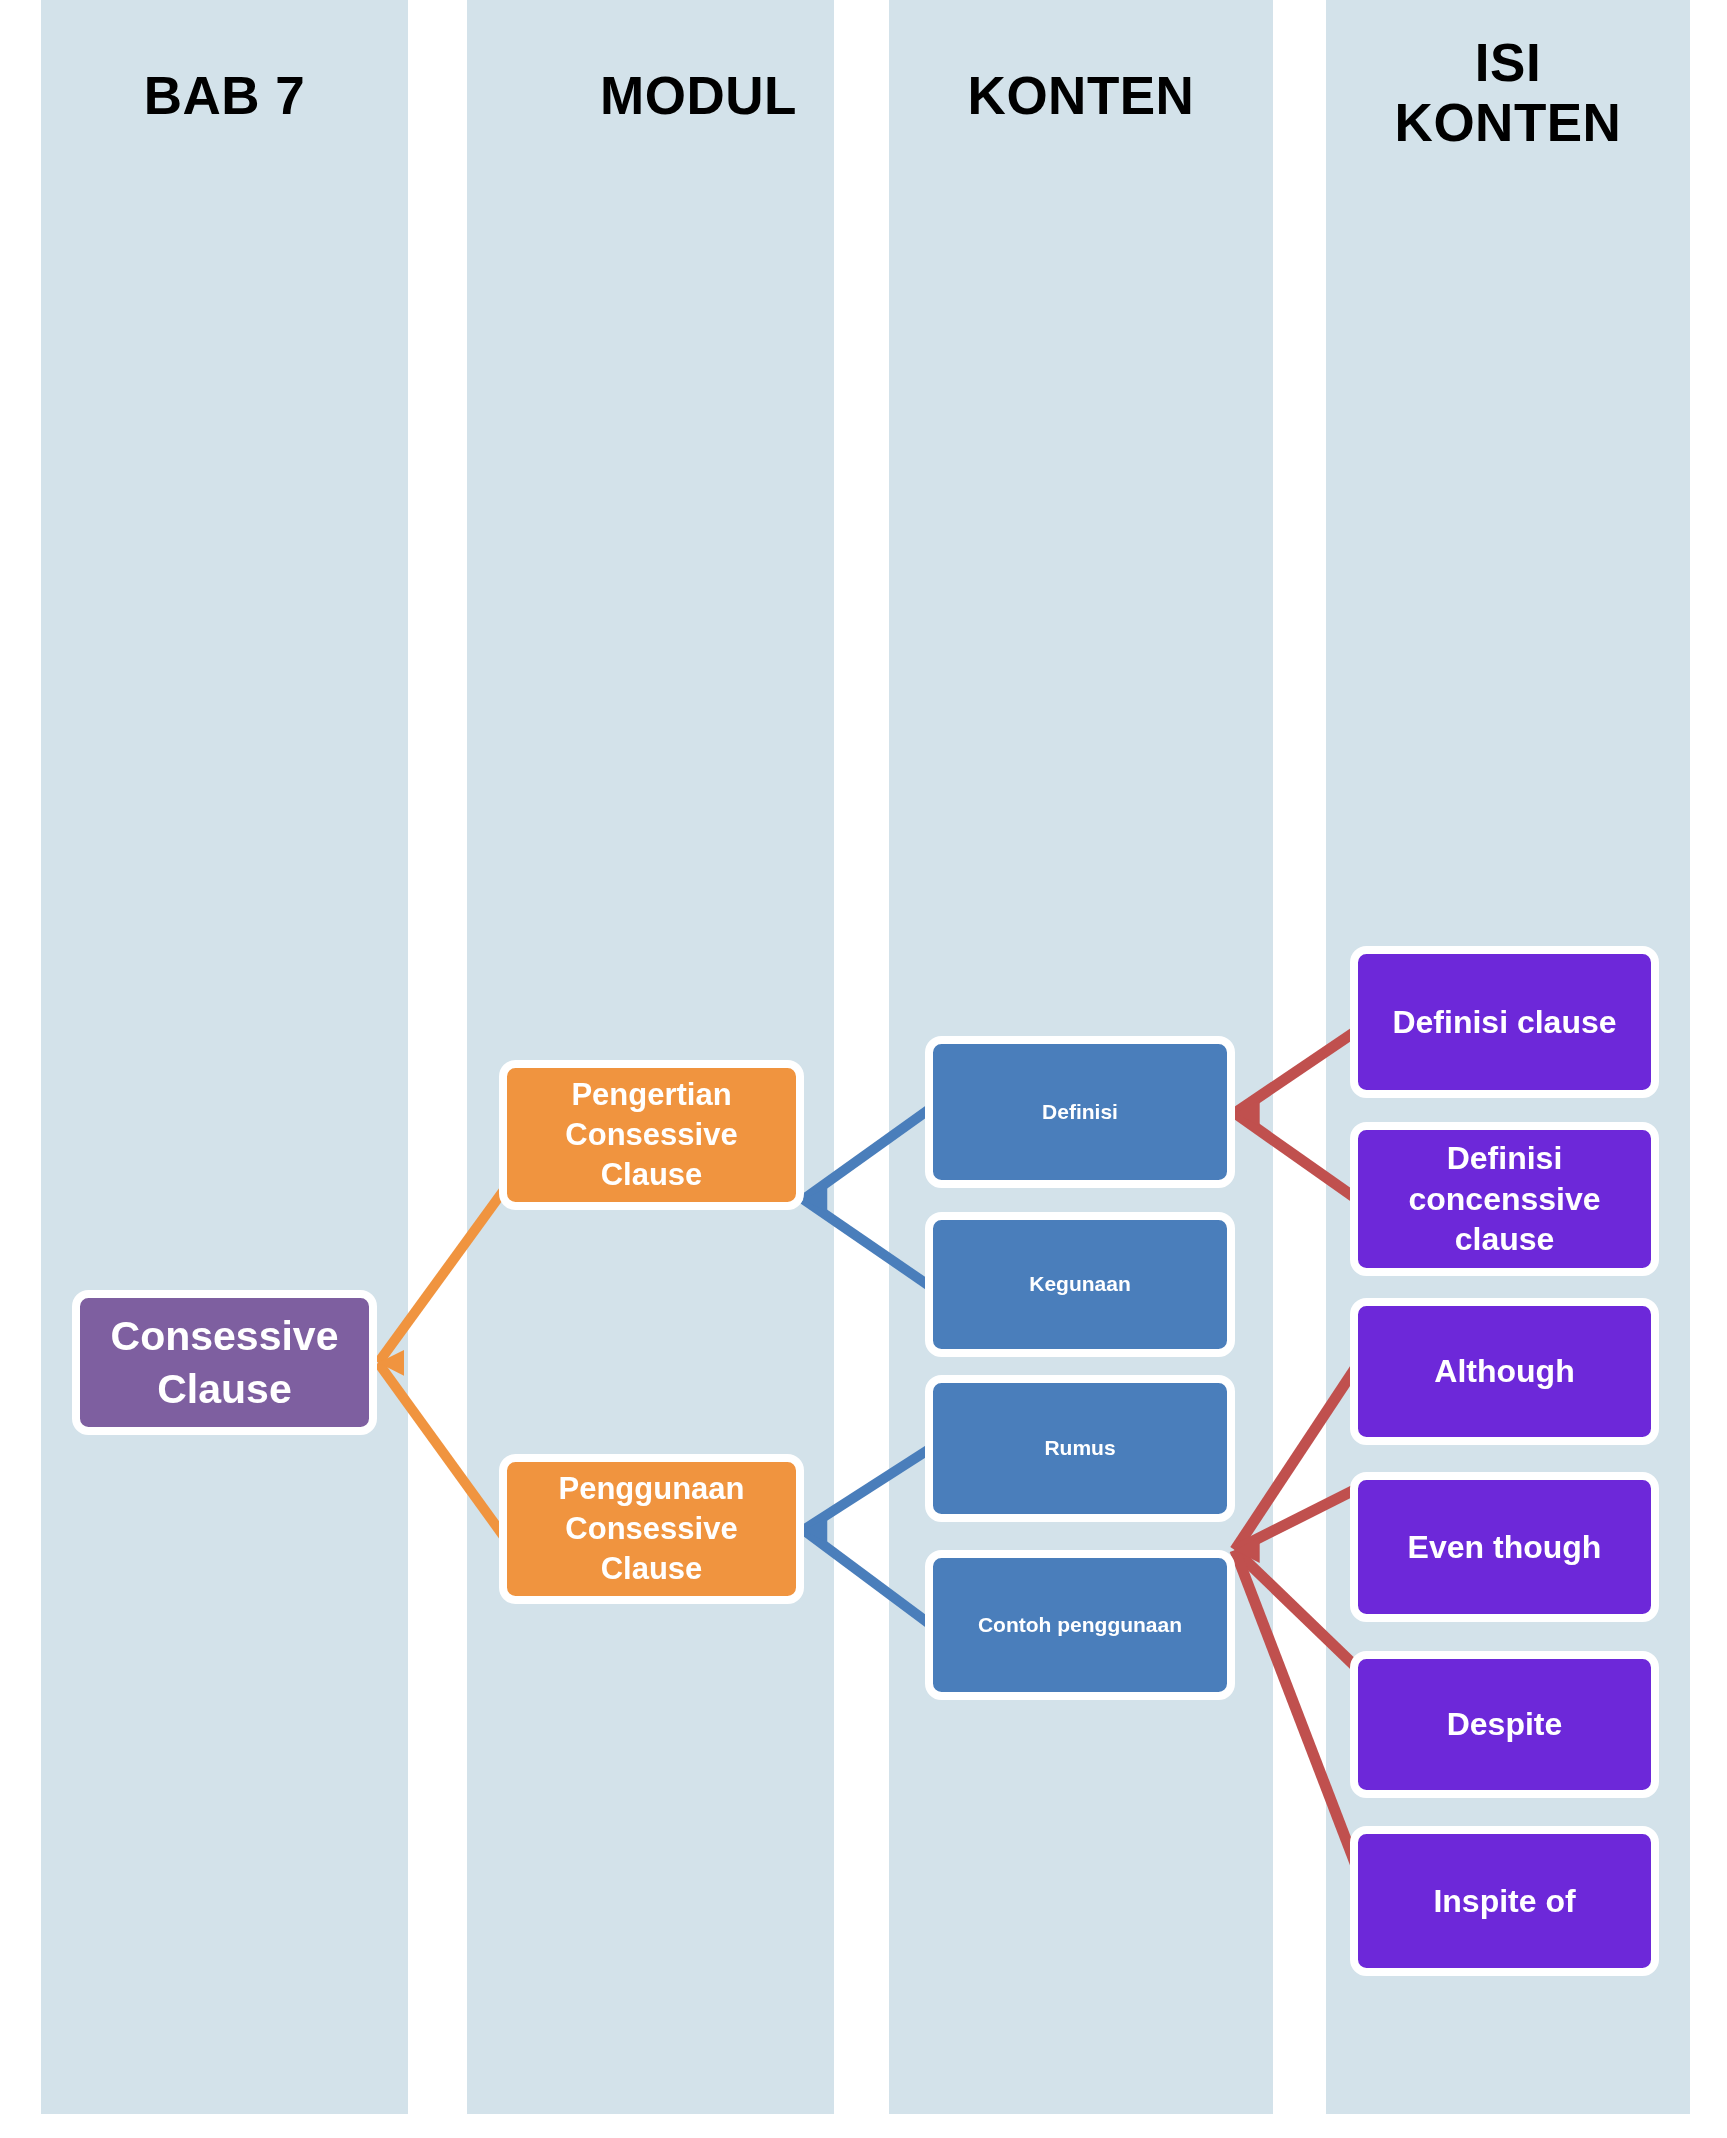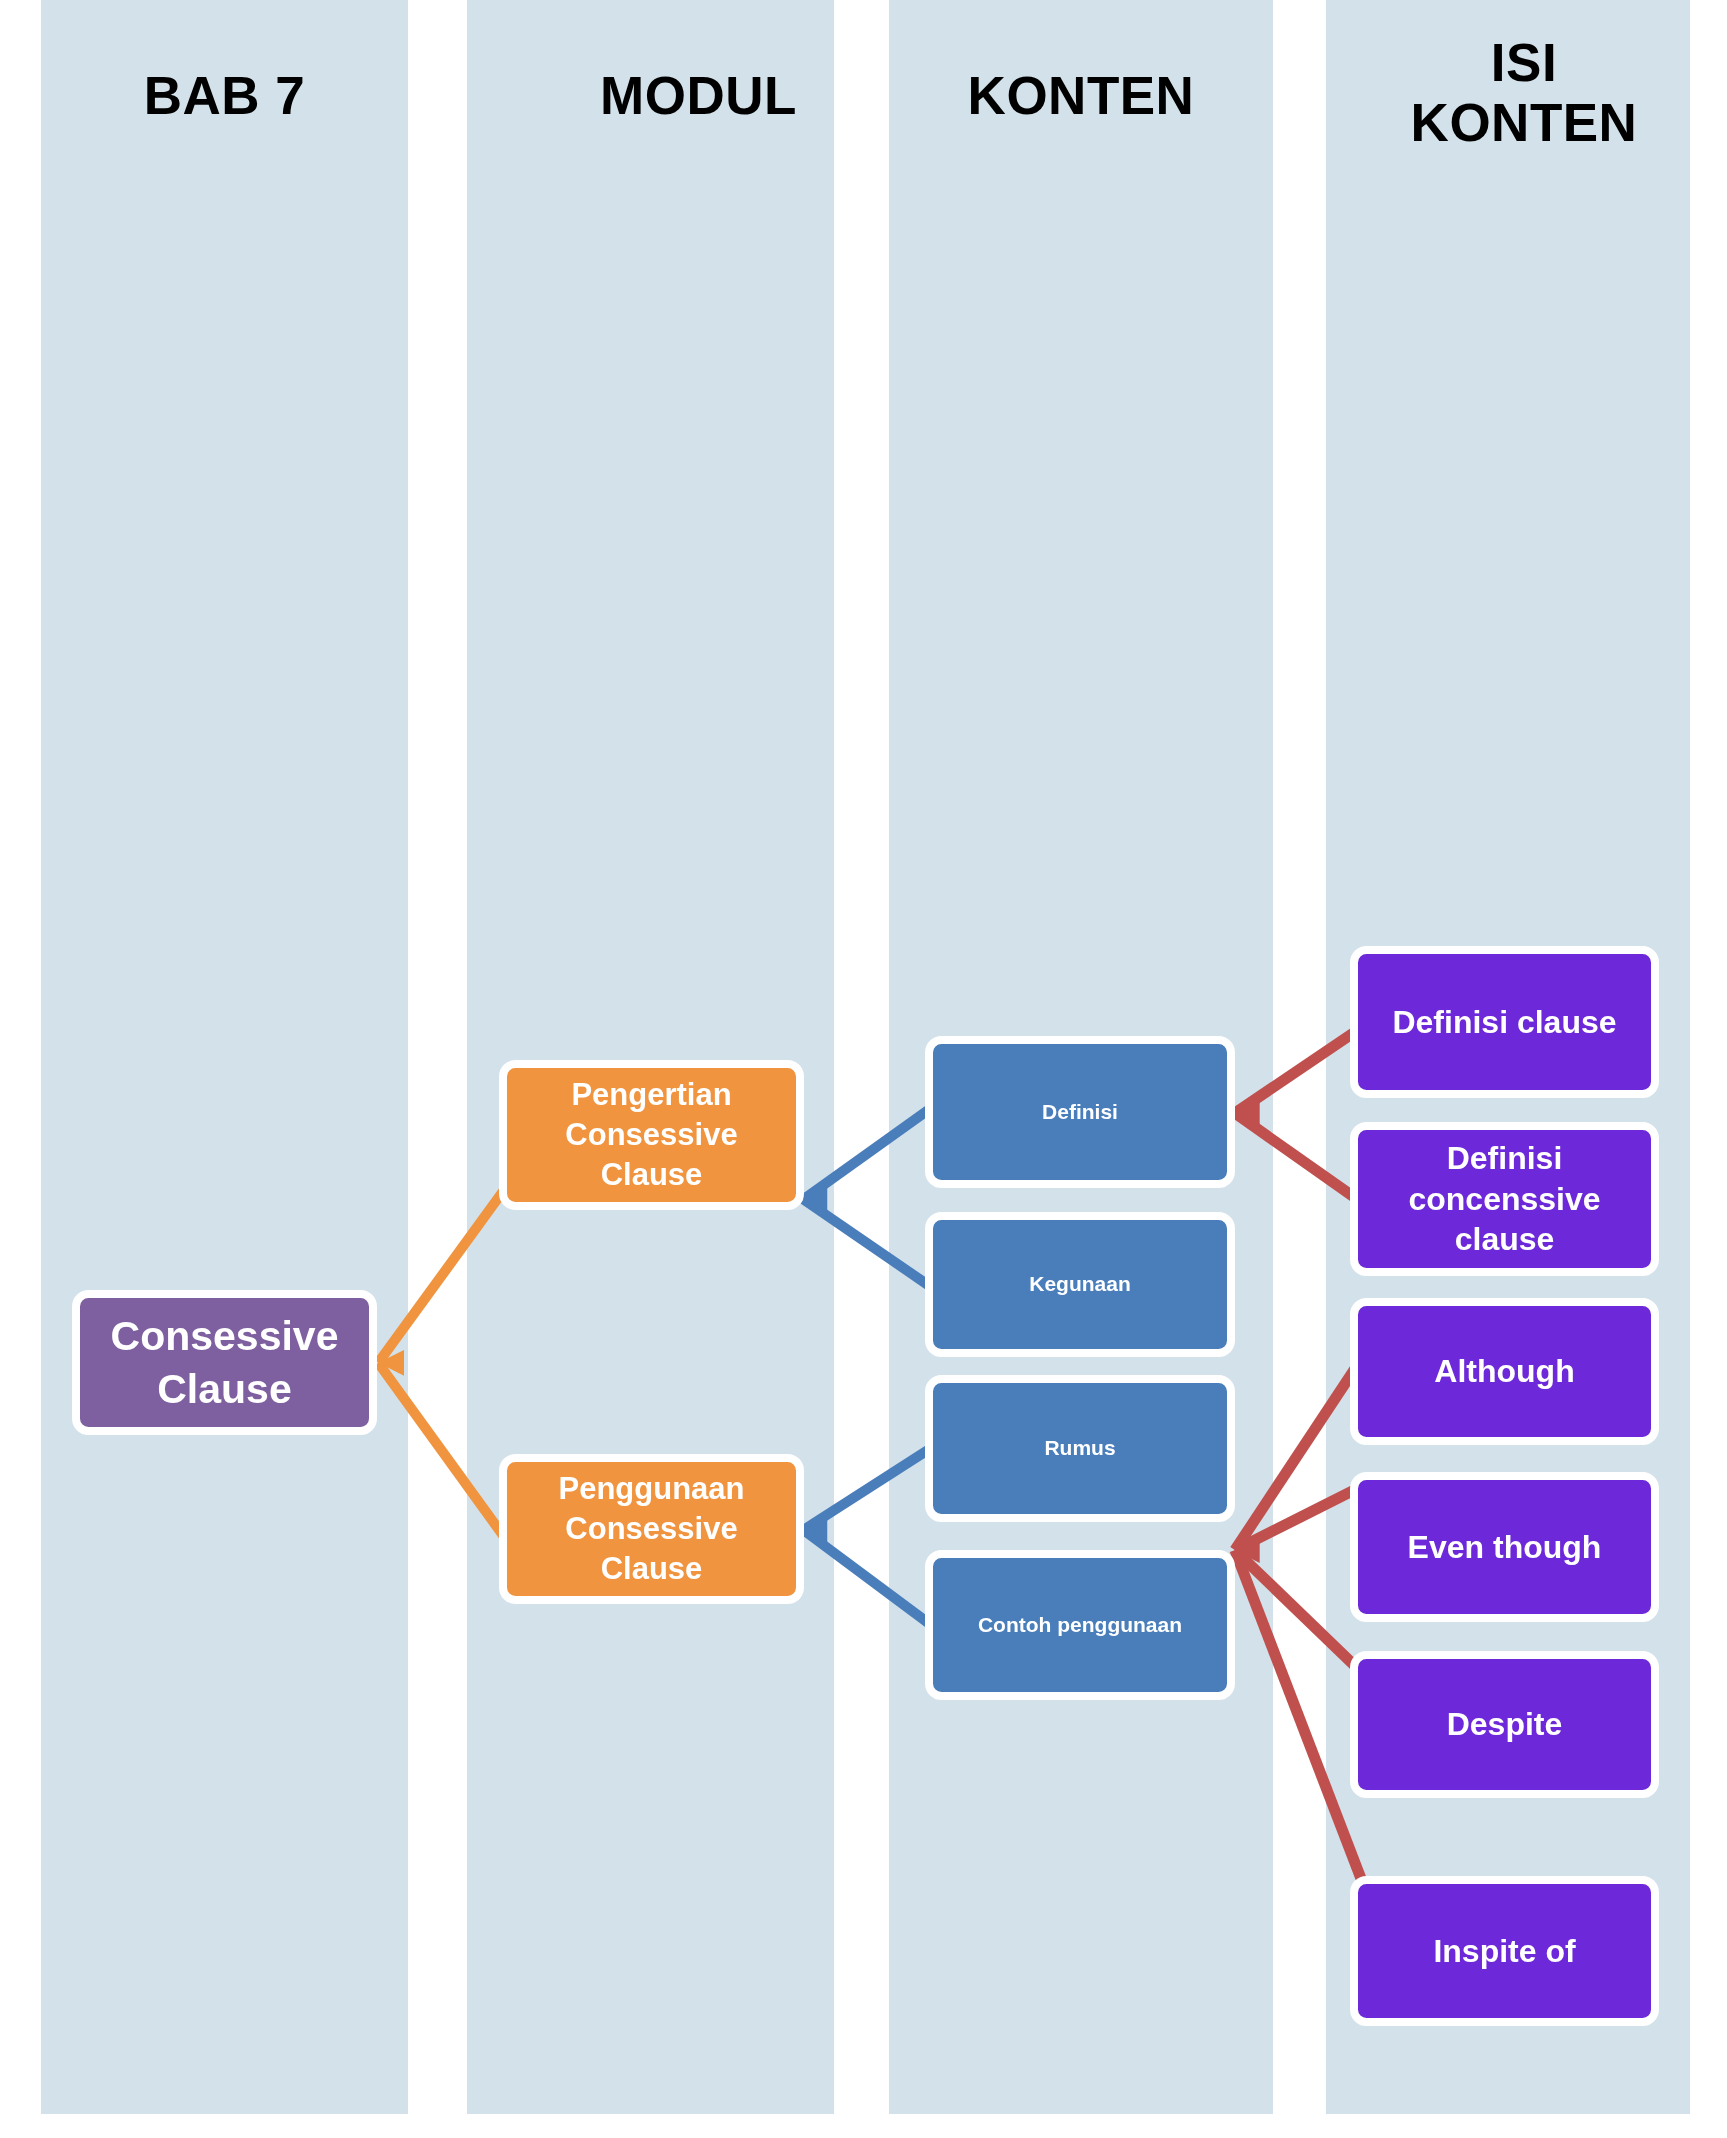--- a/index.html
+++ b/index.html
@@ -89,21 +89,21 @@
 <div id="stage">
 
   <div class="band band-1"></div>
   <div class="band band-2"></div>
   <div class="band band-3"></div>
   <div class="band band-4"></div>
 
   <div class="band-title bt-1">BAB 7</div>
   <div class="band-title bt-2">MODUL</div>
   <div class="band-title bt-3">KONTEN</div>
-  <div class="band-title bt-4" style="white-space: pre-line; margin-left: 16px;">ISI
+  <div class="band-title bt-4" style="white-space: pre-line;">ISI
 KONTEN</div>
 
   <svg id="links" viewBox="0 0 1881 2329">
 
     <g stroke="#f0943f" stroke-width="11" fill="none" stroke-linecap="butt">
       <path d="M 412 1484 L 548 1297"></path>
       <path d="M 412 1484 L 548 1672"></path>
     </g>
     <polygon points="412,1484 440,1470 440,1498" fill="#f0943f"></polygon>
 
@@ -160,18 +160,18 @@
   </div>
   <div class="node node-isi" style="left:1350px; top:1298px; width:309px; height:147px;">
     <span>Although</span>
   </div>
   <div class="node node-isi" style="left:1350px; top:1472px; width:309px; height:150px;">
     <span>Even though</span>
   </div>
   <div class="node node-isi" style="left:1350px; top:1651px; width:309px; height:147px;">
     <span>Despite</span>
   </div>
-  <div class="node node-isi" style="left:1350px; top:1876px; width:309px; height:150px;">
+  <div class="node node-isi" style="left:1350px; top:1826px; width:309px; height:150px;">
     <span>Inspite of</span>
   </div>
 
 </div>
 
 
 </body></html>

